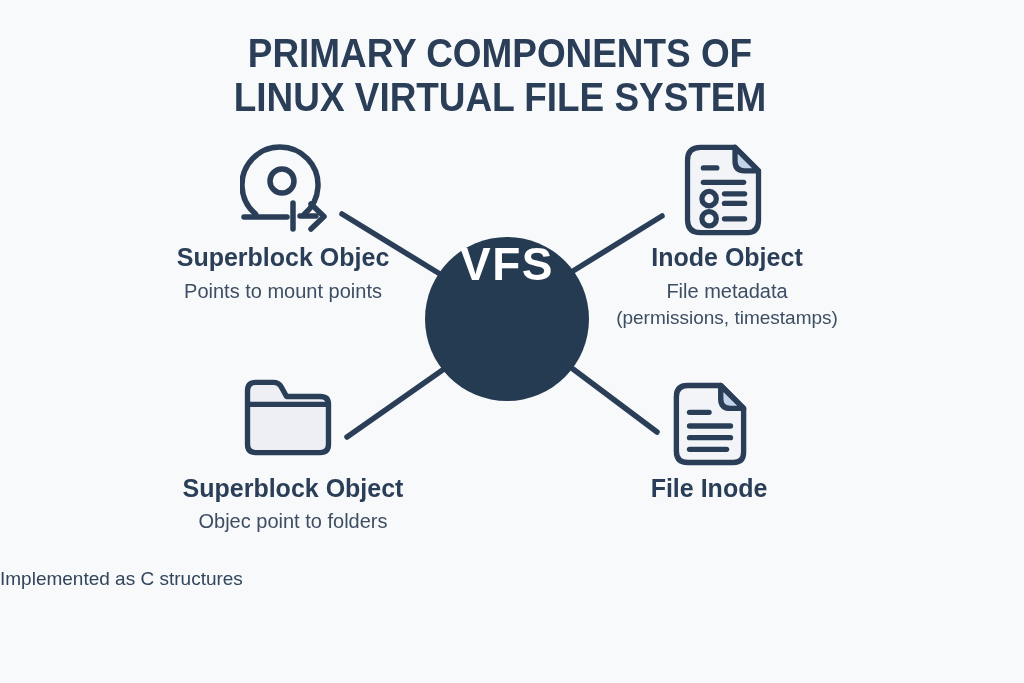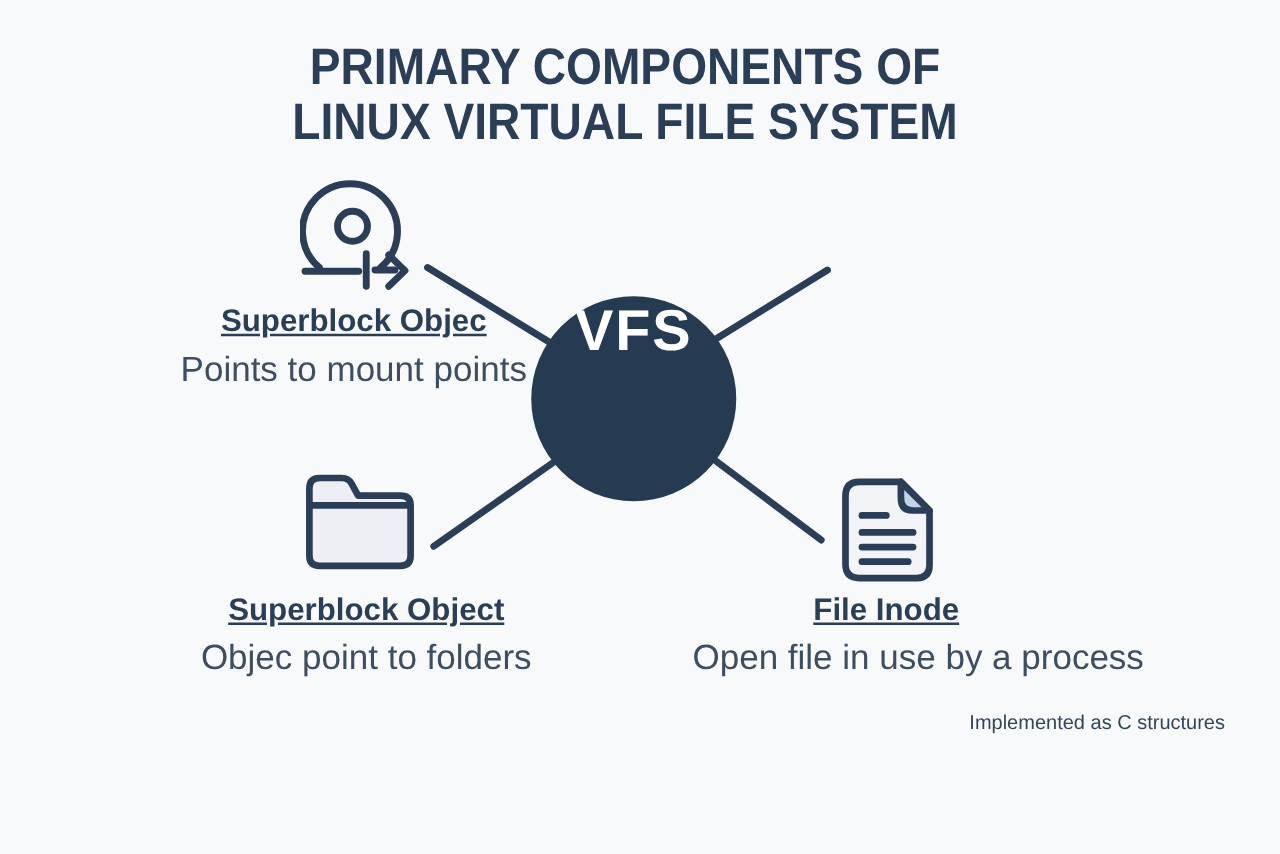--- a/index.html
+++ b/index.html
@@ -56,27 +56,26 @@
 
   .node { position: absolute; width: 250px; }
   .node .icon { position: absolute; }
   .node .label {
     position: absolute; left: 0; right: 0;
     text-align: center;
     color: var(--navy);
     font-size: 25px;
     font-weight: 700;
     white-space: nowrap;
-    text-decoration: underline;
   }
   .node .sub {
     position: absolute; left: -30px; right: -30px;
     text-align: center;
     color: var(--subtitle);
-    font-size: 28px;
+    font-size: 20px;
     font-weight: 400;
     white-space: nowrap;
   }
   .node .sub2 {
     position: absolute; left: -40px; right: -40px;
     text-align: center;
     color: var(--subtitle);
     font-size: 19px;
     font-weight: 400;
     white-space: nowrap;
@@ -99,23 +98,23 @@
   #node-directory .sub   { top: 135px; }
 
   #node-file { left: 584px; top: 375px; height: 165px; }
   #node-file .icon  { left: 88px; top: 6px; }
   #node-file .label { top: 99px; }
   #node-file .sub   { top: 135px; }
 
   .footer {
     position: absolute;
     left: 0; right: 44px; top: 562px;
-    text-align: right;
+    text-align: left;
     color: var(--footer-color);
-    font-size: 16px;
+    font-size: 19px;
     line-height: 34px;
   }
 
   
   .ico { color: var(--navy); }
   .ico .st {
     fill: none;
     stroke: currentColor;
     stroke-width: 5.5;
     stroke-linecap: round;
@@ -152,40 +151,55 @@
       <circle class="st" cx="42" cy="38" r="12"></circle>
       <path class="st" d="M 4 74 H 47"></path>
       <path class="st" d="M 53 60 V 86"></path>
       <path class="st" d="M 60 73 H 76"></path>
       <path class="st" d="M 71 61 L 84 73.5 L 71 86"></path>
     </svg>
     <div class="label">Superblock Objec</div>
     <div class="sub">Points to mount points</div>
   </div>
 
+  <div class="node" id="node-inode">
+    <svg class="icon ico" width="81" height="94" viewBox="0 0 84 98">
+      <path class="st doc" d="M 18 4.5 H 54 L 78.5 29 V 80 Q 78.5 93.5 67 93.5 H 18 Q 4.5 93.5 4.5 80 V 18 Q 4.5 4.5 18 4.5 Z"></path>
+      <path class="st fold" d="M 54 4.5 V 19 Q 54 29 64 29 H 78.5 Z"></path>
+      <path class="st" d="M 21 26 H 35"></path>
+      <path class="st" d="M 21 41 H 63"></path>
+      <circle class="st" cx="27" cy="58" r="7.5"></circle>
+      <path class="st" d="M 43 53 H 64"></path>
+      <path class="st" d="M 43 63 H 64"></path>
+      <circle class="st" cx="27" cy="79" r="7.5"></circle>
+      <path class="st" d="M 43 79 H 64"></path>
+    </svg>
+    <div class="label">Inode Object</div>
+    <div class="sub">File metadata</div>
+    <div class="sub2">(permissions, timestamps)</div>
+  </div>
 
   <div class="node" id="node-directory">
     <svg class="icon ico" width="90" height="80" viewBox="0 0 92 82">
       <path class="st folder" d="M 4.5 68 V 13 Q 4.5 4.5 13 4.5 H 31 Q 36.5 4.5 39 9 L 44.5 19 H 79 Q 87.5 19 87.5 27 V 68 Q 87.5 76.5 79 76.5 H 13 Q 4.5 76.5 4.5 68 Z"></path>
       <path class="st" d="M 5 27 H 87"></path>
     </svg>
     <div class="label">Superblock Object</div>
     <div class="sub">Objec point to folders</div>
   </div>
 
   <div class="node" id="node-file">
     <svg class="icon ico" width="76" height="86" viewBox="0 0 78 88">
       <path class="st doc" d="M 16 4.5 H 50 L 73.5 28 V 73 Q 73.5 83.5 63 83.5 H 16 Q 4.5 83.5 4.5 72 V 16 Q 4.5 4.5 16 4.5 Z"></path>
       <path class="st fold" d="M 50 4.5 V 18 Q 50 28 60 28 H 73.5 Z"></path>
       <path class="st" d="M 18 32 H 38"></path>
       <path class="st" d="M 18 46 H 60"></path>
       <path class="st" d="M 18 58 H 60"></path>
       <path class="st" d="M 18 70 H 56"></path>
     </svg>
     <div class="label">File Inode</div>
-    <div class="sub">Open file in use by a process</div>
   </div>
 
   <div class="footer">
     <div>Implemented as C structures</div>
   </div>
 
 </div>
 
 </body></html>

